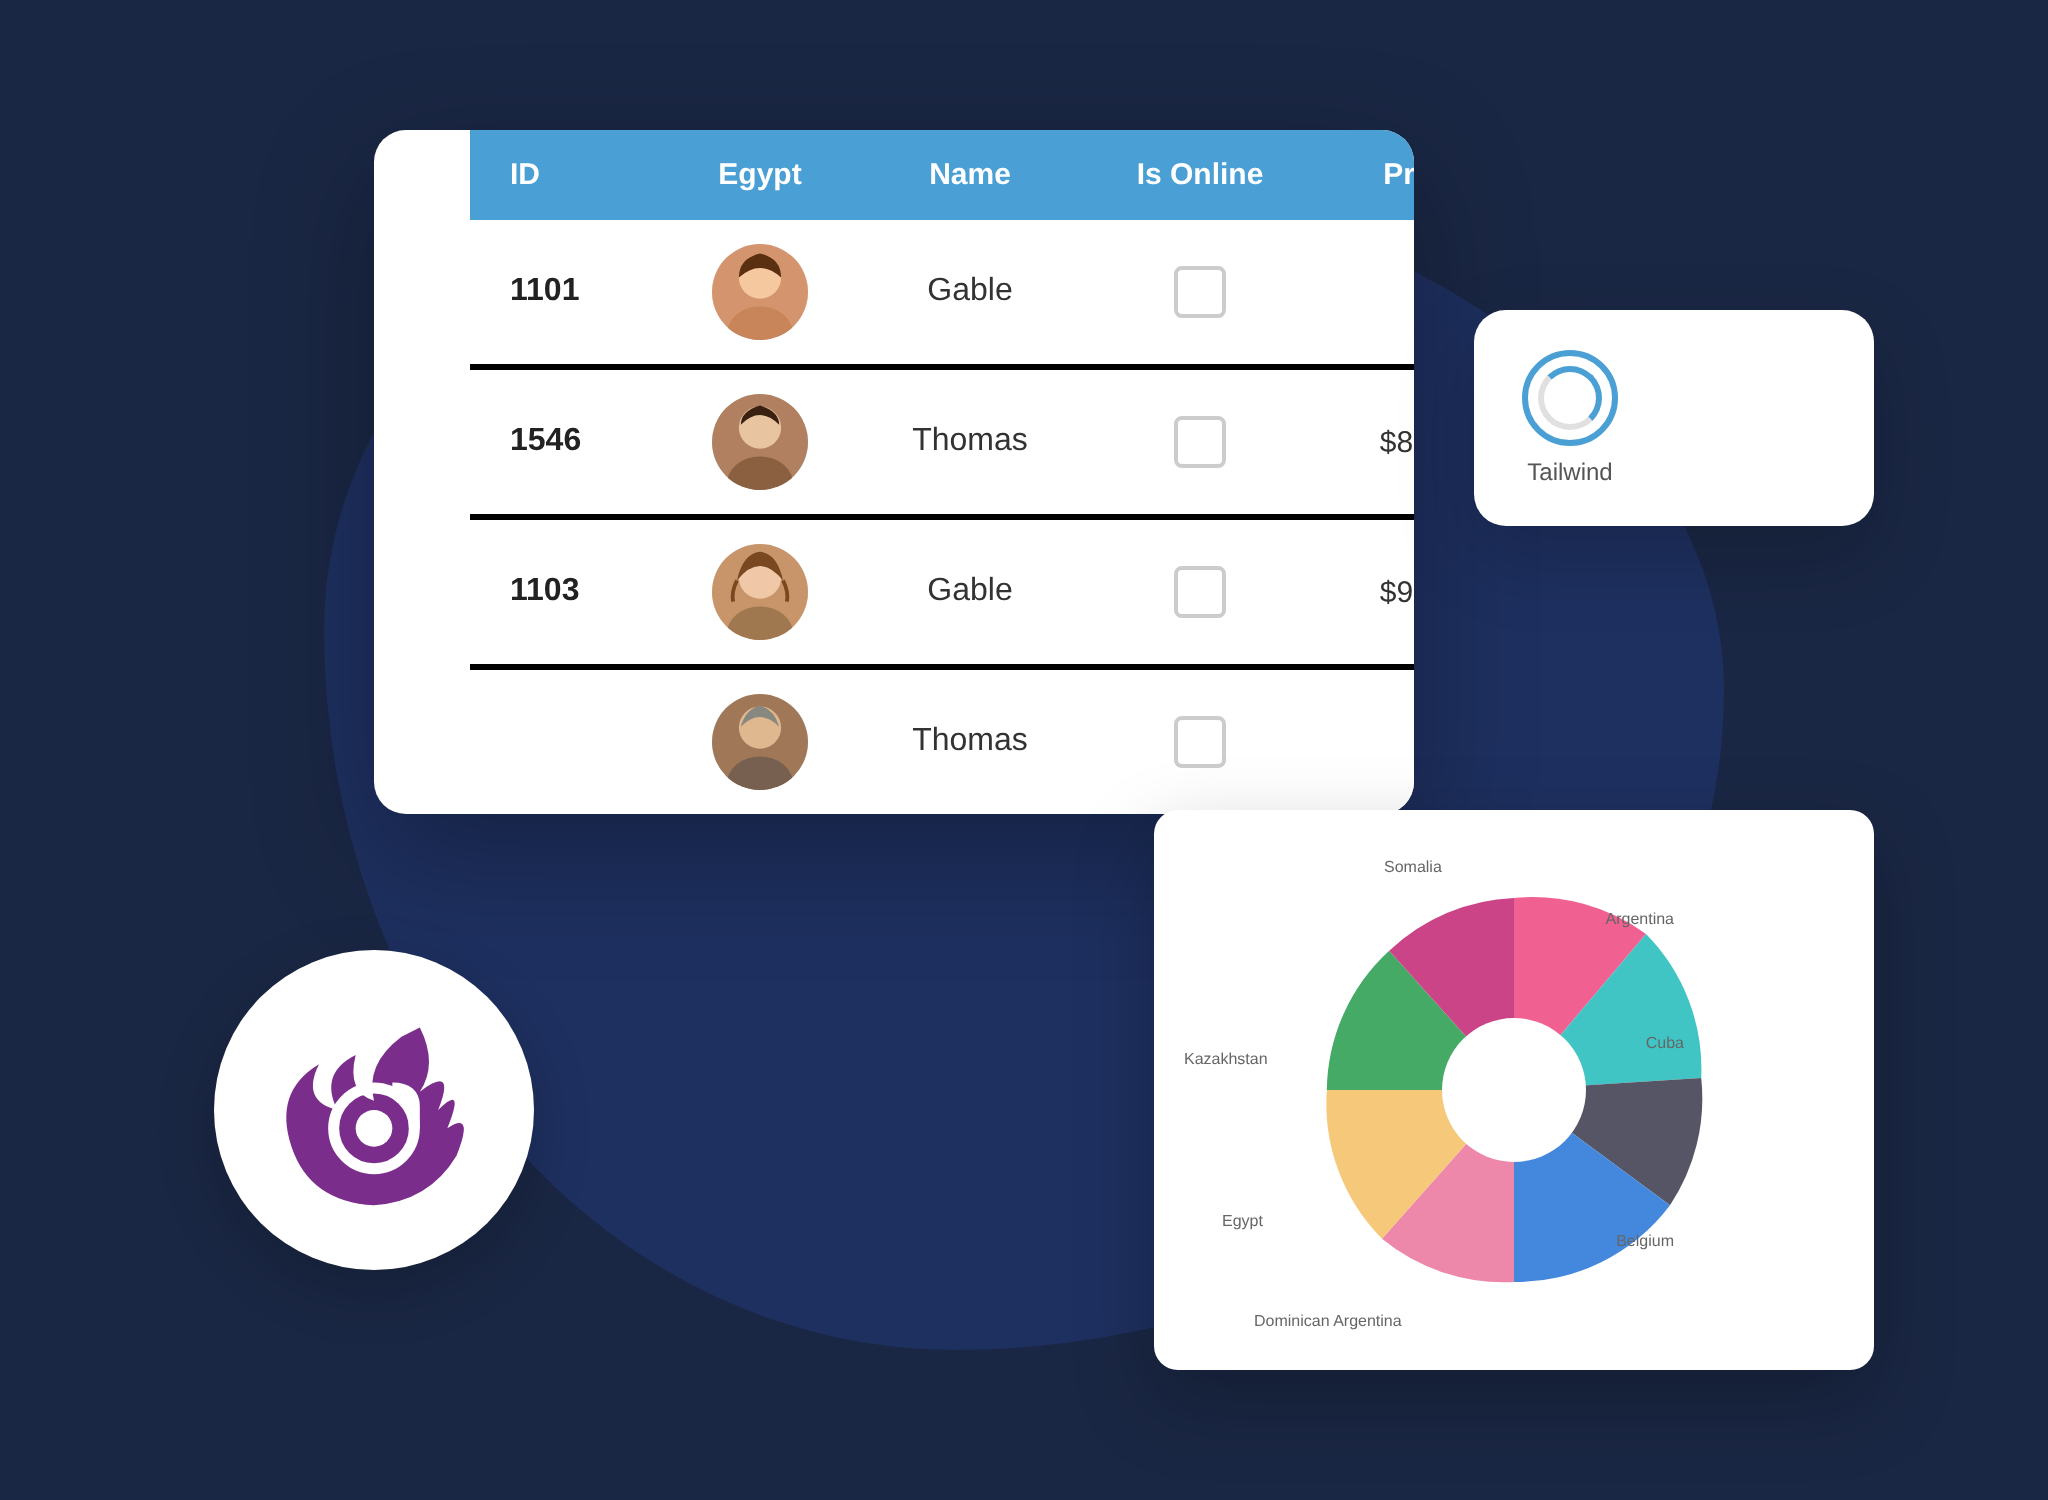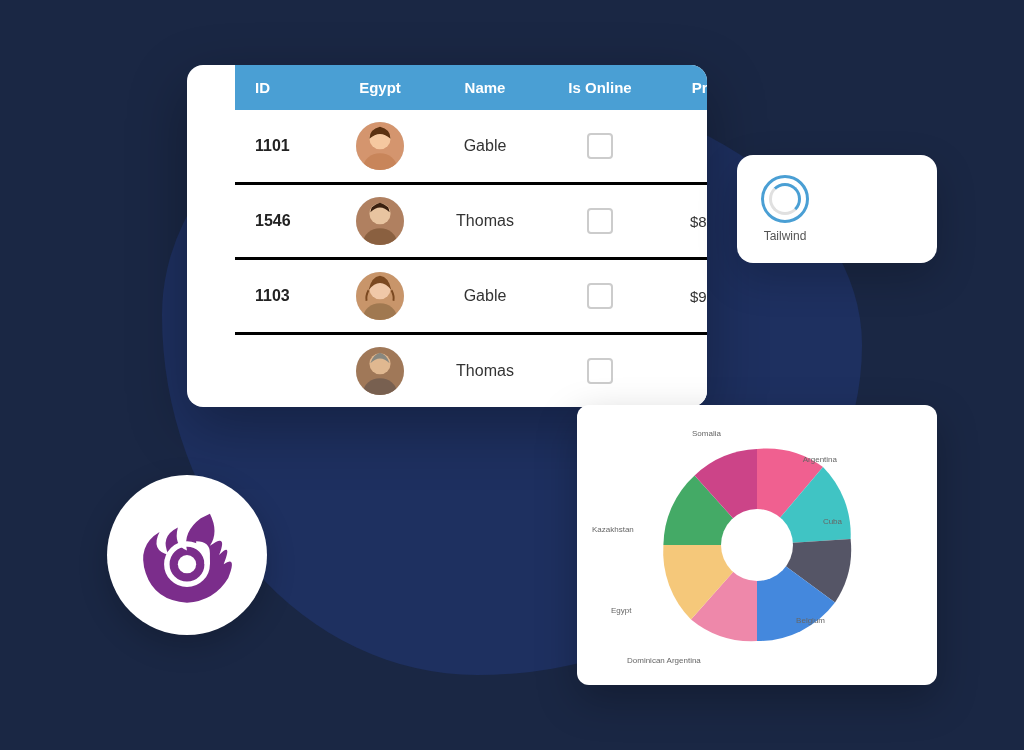--- a/index.html
+++ b/index.html
@@ -381,21 +381,21 @@
 
         <path d="M100,100 L48,42 A80,80 0 0,1 100,20 Z" fill="#cc4488"></path>
 
         <circle cx="100" cy="100" r="30" fill="white"></circle>
       </svg>
 
       <div style="position:absolute;top:0;left:0;width:240px;height:240px;">
         <span style="position:absolute;top:4px;left:95px;font-size:8px;color:#666;">Somalia</span>
         <span style="position:absolute;top:30px;right:0px;font-size:8px;color:#666;">Argentina</span>
         <span style="position:absolute;top:92px;right:-5px;font-size:8px;color:#666;">Cuba</span>
-        <span style="position:absolute;bottom:40px;right:12px;font-size:8px;color:#666;">Belgium</span>
+        <span style="position:absolute;bottom:40px;right:0px;font-size:8px;color:#666;">Belgium</span>
         <span style="position:absolute;bottom:0px;left:30px;font-size:8px;color:#666;">Dominican Argentina</span>
         <span style="position:absolute;bottom:50px;left:14px;font-size:8px;color:#666;">Egypt</span>
         <span style="position:absolute;top:100px;left:-5px;font-size:8px;color:#666;">Kazakhstan</span>
       </div>
     </div>
   </div>
 
   <div class="blazor-logo">
     <svg class="blazor-icon" viewBox="0 0 120 120" xmlns="http://www.w3.org/2000/svg">
 

